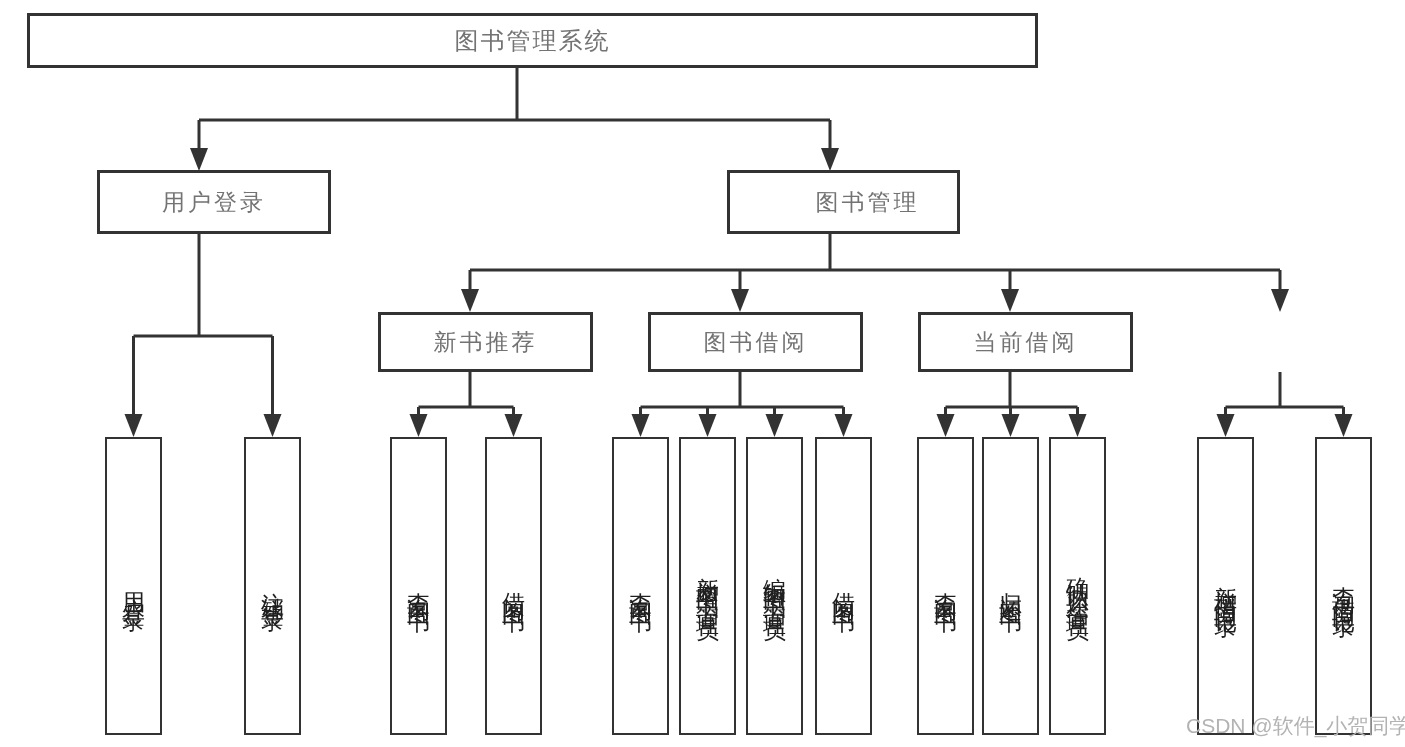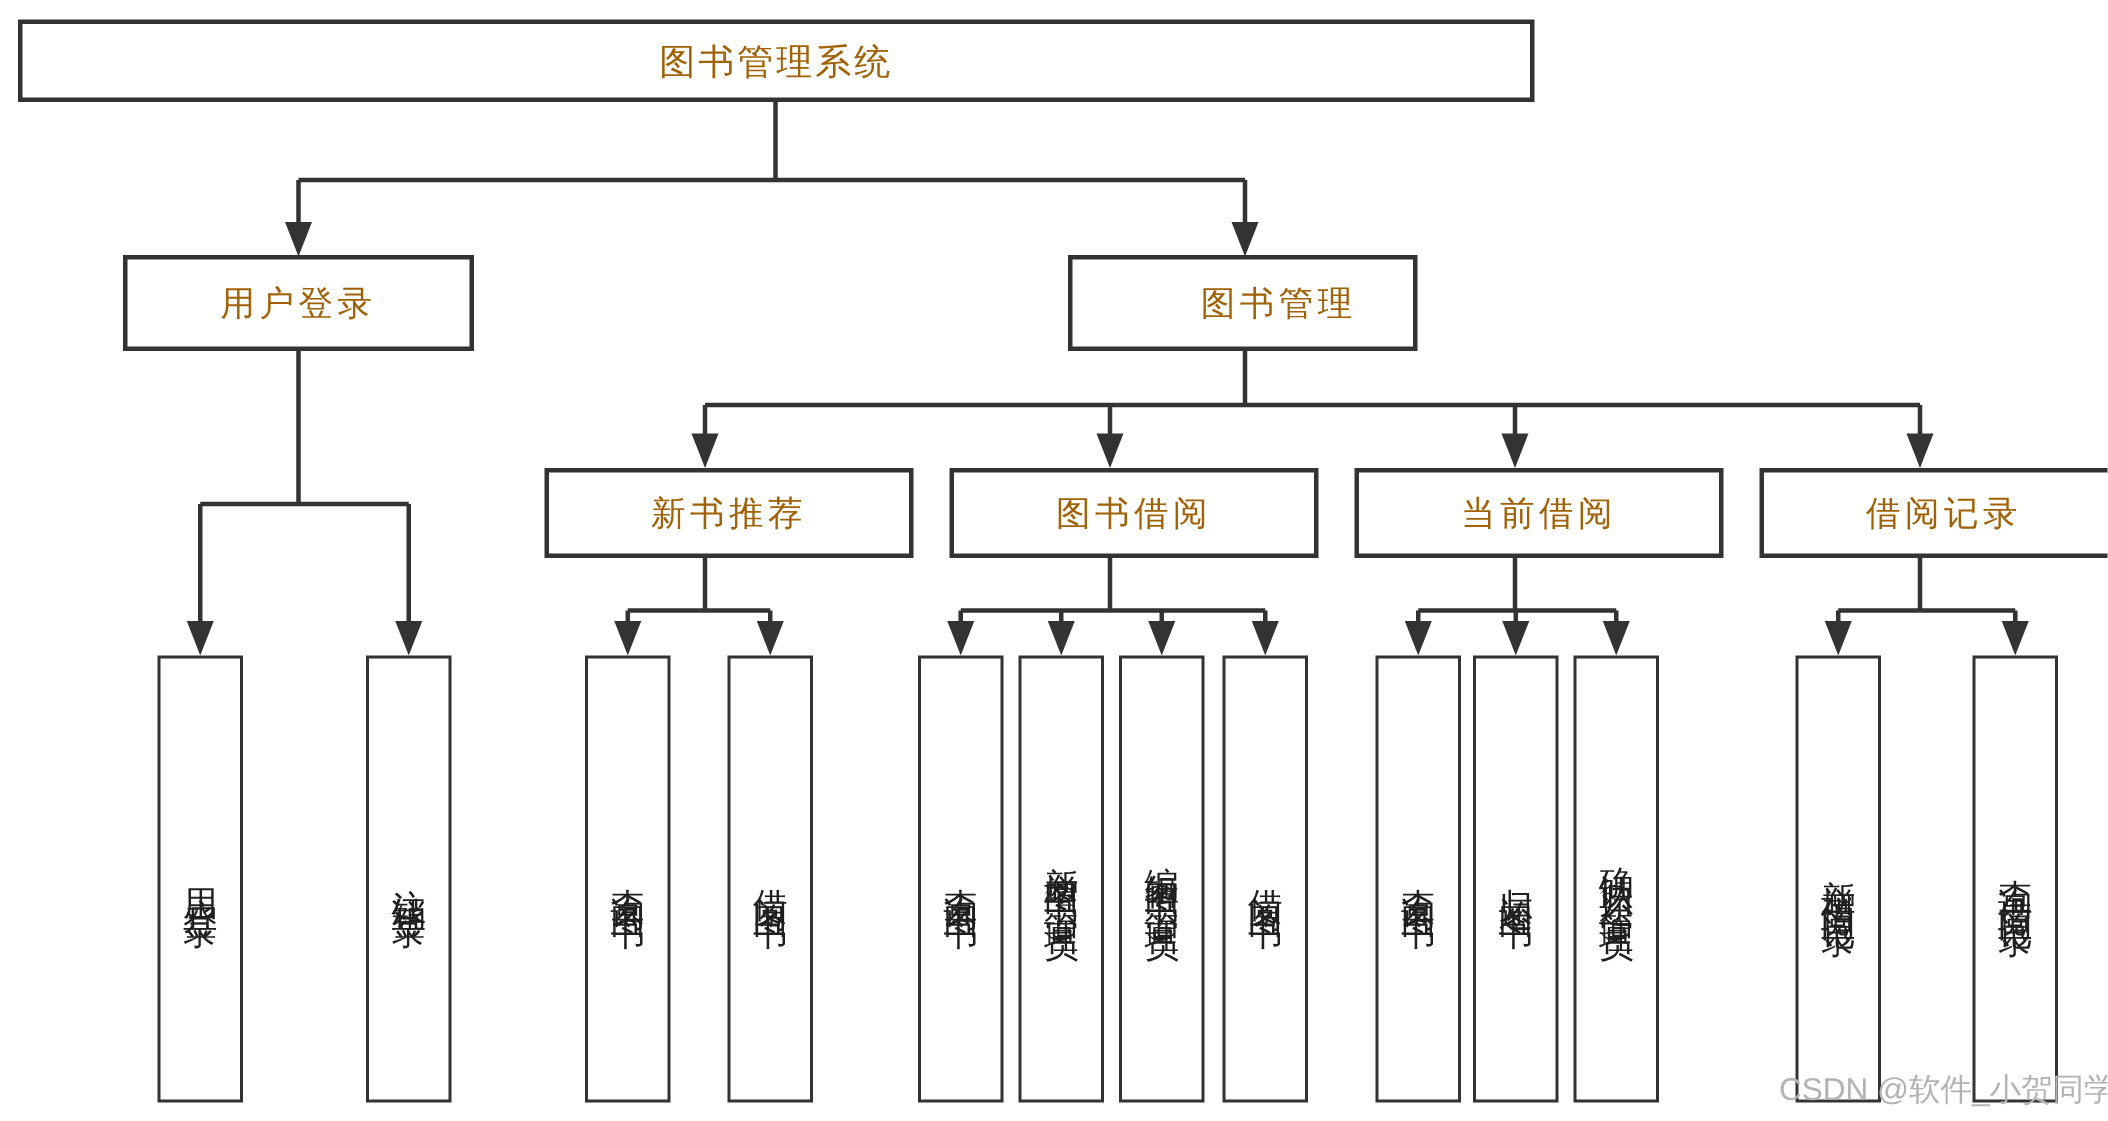--- a/index.html
+++ b/index.html
@@ -20,28 +20,29 @@
     z-index: 0;
   }
   .box {
     position: absolute;
     box-sizing: border-box;
     background: #ffffff;
     border: 3px solid #333333;
     display: flex;
     align-items: center;
     justify-content: center;
-    color: #a16207;
+    color: #737373;
     z-index: 2;
+    margin-left: 15px;
   }
   .root-box   { left: 12px;  top: 13px;  width: 1011px; height: 55px; font-size: 24px; letter-spacing: 2px; }
   .l2-box     { top: 170px;  height: 64px; font-size: 23px; letter-spacing: 3px; }
   .l2-a       { left: 82px;  width: 234px; }
   .l2-b       { left: 712px; width: 233px; padding-left: 48px; }
-  .l3-box     { top: 312px;  height: 60px; width: 246px; font-size: 23px; letter-spacing: 3px; font-family: Liberation Mono, monospace; }
+  .l3-box     { top: 312px;  height: 60px; width: 215px; font-size: 23px; letter-spacing: 3px; font-family: Liberation Mono, monospace; }
   .l3-a       { left: 363px; }
   .l3-b       { left: 633px; }
   .l3-c       { left: 903px; }
   .l3-d       { left: 1173px; }
   .leaf {
     position: absolute;
     box-sizing: border-box;
     top: 437px; width: 57px; height: 298px;
     background: #ffffff;
     border: 2px solid #333333;
@@ -130,21 +131,20 @@
   </svg>
 
   <div class="box root-box">图书管理系统</div>
 
   <div class="box l2-box l2-a">用户登录</div>
   <div class="box l2-box l2-b">图书管理</div>
 
   <div class="box l3-box l3-a">新书推荐</div>
   <div class="box l3-box l3-b">图书借阅</div>
   <div class="box l3-box l3-c">当前借阅</div>
-  <div class="box l3-box l3-d">借阅记录</div>
 
   <div class="leaf lf-1">
     <span>用户登录</span>
   </div>
   <div class="leaf lf-2">
     <span>注销登录</span>
   </div>
   <div class="leaf lf-3">
     <span>查询图书</span>
   </div>

